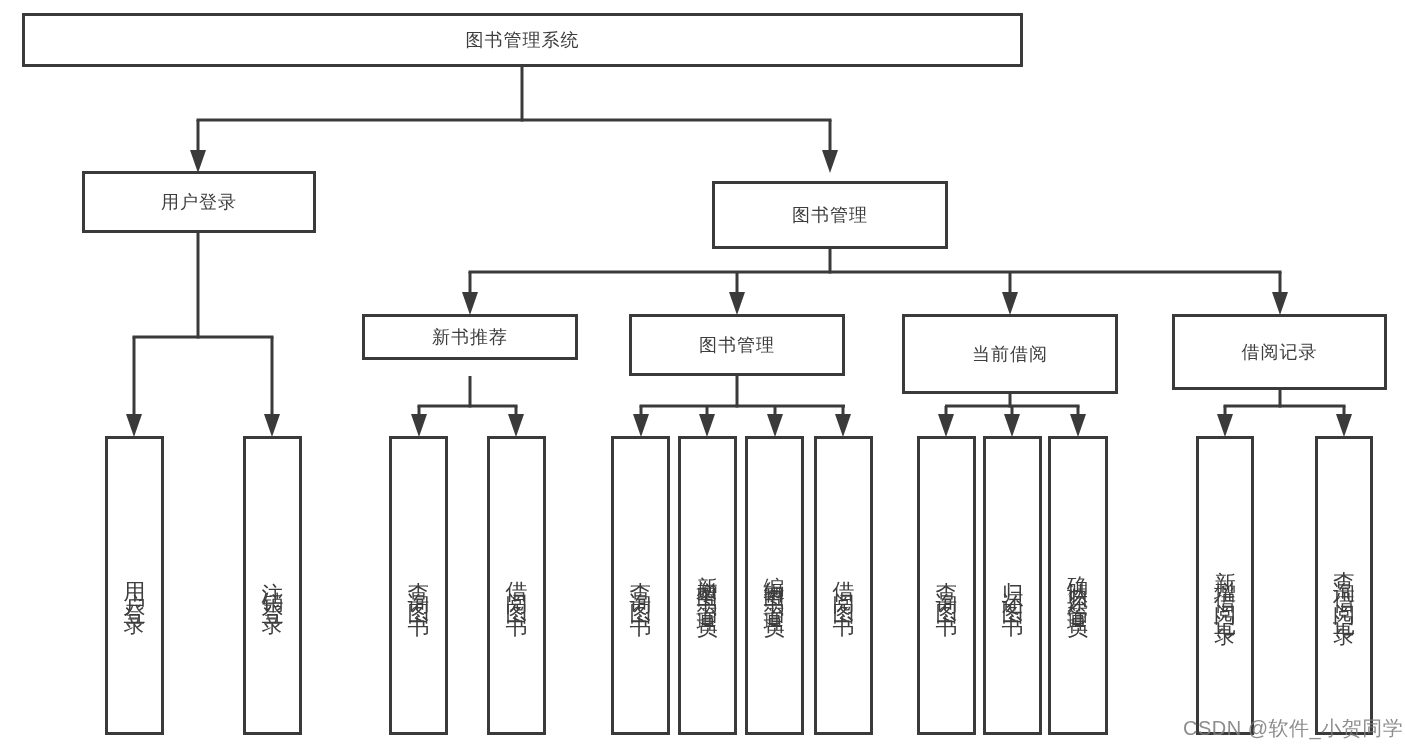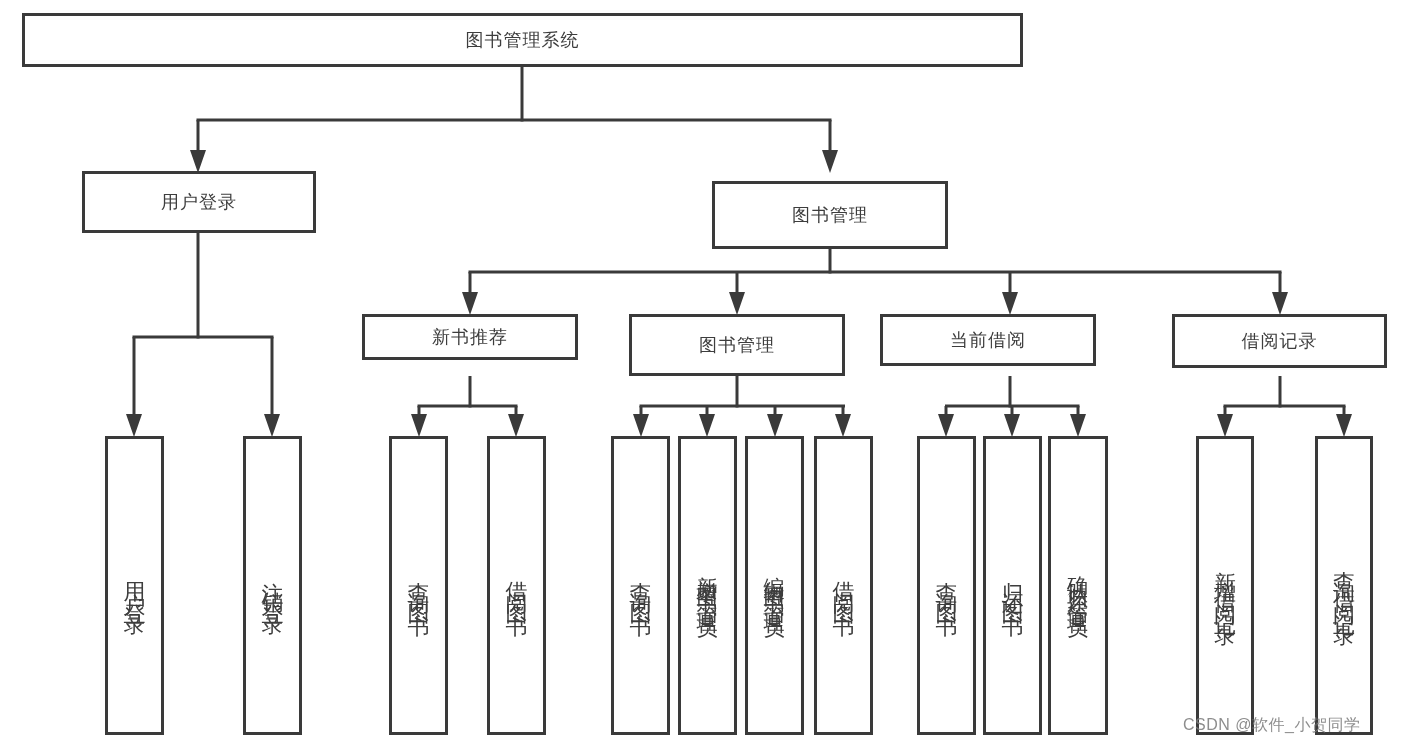--- a/index.html
+++ b/index.html
@@ -33,21 +33,21 @@
     line-height: 1;
   }
   .leaf.tight span {
     font-size: 21px;
     letter-spacing: 6px;
   }
   .watermark {
     position: absolute;
     left: 1183px;
     top: 715px;
-    font-size: 16px;
+    font-size: 20px;
     color: rgba(125,125,125,0.88);
     letter-spacing: 0.5px;
     white-space: nowrap;
     z-index: 5;
   }
 </style>
 </head>
 <body>
 
 <div class="canvas">
@@ -138,24 +138,24 @@
   <div class="box hbox" style="left:712px;top:181px;width:236px;height:68px">
     <span>图书管理</span>
   </div>
 
   <div class="box hbox" style="left:362px;top:314px;width:216px;height:46px">
     <span>新书推荐</span>
   </div>
   <div class="box hbox" style="left:629px;top:314px;width:216px;height:62px">
     <span>图书管理</span>
   </div>
-  <div class="box hbox" style="left:880px;top:314px;width:216px;height:52px">
+  <div class="box hbox" style="left:902px;top:314px;width:216px;height:80px">
     <span>当前借阅</span>
   </div>
-  <div class="box hbox" style="left:1172px;top:314px;width:215px;height:54px">
+  <div class="box hbox" style="left:1172px;top:314px;width:215px;height:76px">
     <span>借阅记录</span>
   </div>
 
   <div class="box leaf" style="left:105px;top:436px;width:59px;height:299px">
     <span>用户登录</span>
   </div>
   <div class="box leaf" style="left:243px;top:436px;width:59px;height:299px">
     <span>注销登录</span>
   </div>
 

